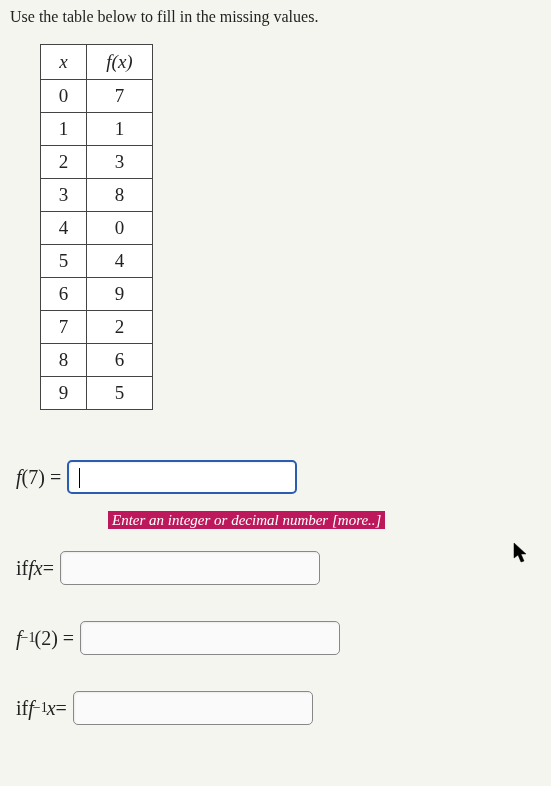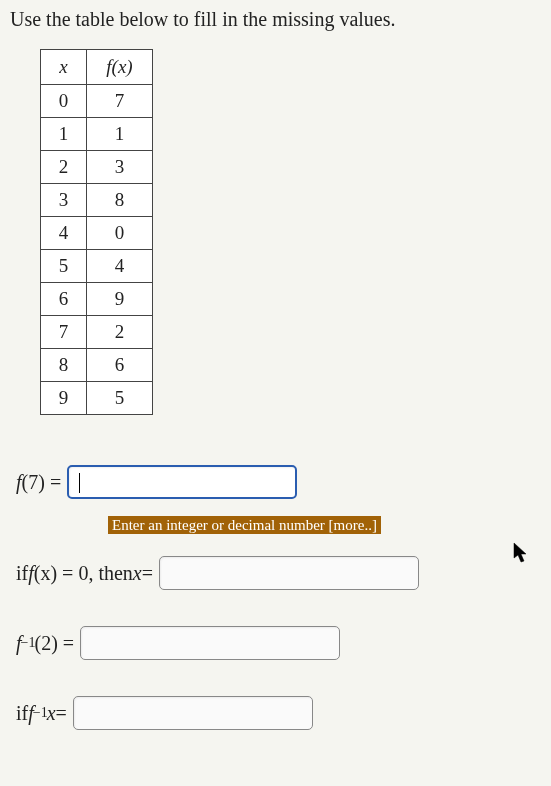--- a/index.html
+++ b/index.html
@@ -10,21 +10,21 @@
     body {
       font-family: Georgia, 'Times New Roman', serif;
       background: #f5f5f0;
       padding: 8px;
       width: 551px;
       height: 786px;
       color: #222;
       position: relative;
     }
     .instruction {
-      font-size: 20px;
+      font-size: 16px;
       margin-bottom: 18px;
       padding-left: 2px;
     }
     .table-wrap {
       margin-left: 32px;
       margin-bottom: 50px;
     }
     table {
       border-collapse: collapse;
       background: #fff;
@@ -82,23 +82,24 @@
       width: 260px;
     }
     .input-small {
       width: 240px;
     }
     .hint {
       margin: 4px 0 22px 100px;
       font-size: 15px;
     }
     .hint-highlight {
-      background: #a16207;
+      background: #be185d;
       color: #fff;
       padding: 1px 4px;
+      font-style: italic;
     }
     .sup {
       font-size: 0.7em;
       vertical-align: super;
       margin: 0 -1px;
     }
     .cursor-arrow {
       position: absolute;
       right: 22px;
       top: 542px;
@@ -176,21 +177,20 @@
     <span>(7) = </span>
   <span class="input input-active"><span class="cursor-caret"></span></span>
 </div>
 <div class="hint">
   <span class="hint-highlight">Enter an integer or decimal number [more..]</span>
 </div>
 
 <div class="question-row">
   <span>if </span>
   <span class="math">f</span>
-    <span>(x) = 0, then </span>
   <span class="math">x</span>
     <span> = </span>
   <span class="input input-medium"></span>
 </div>
 
 <div style="height:18px"></div>
 
 <div class="question-row">
   <span class="math">f</span>
     <span class="sup">−1</span>

